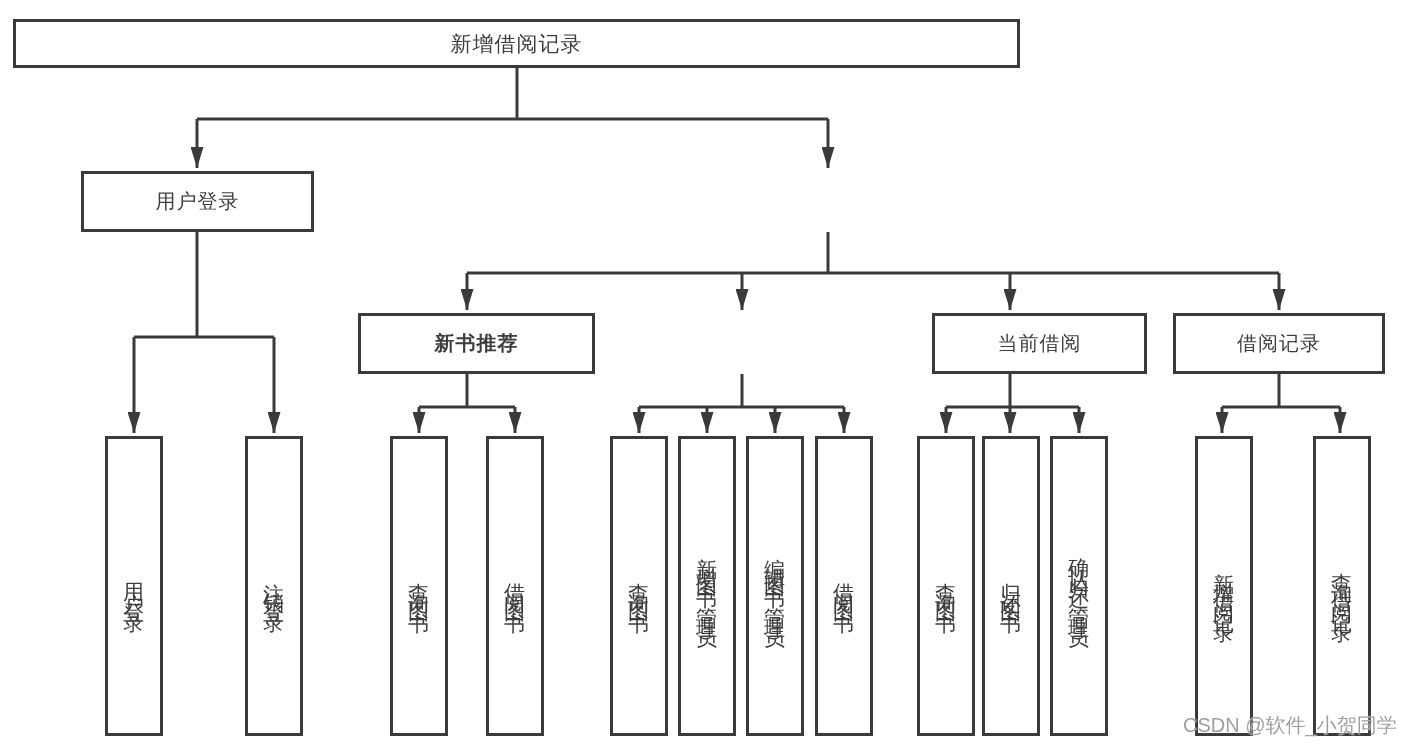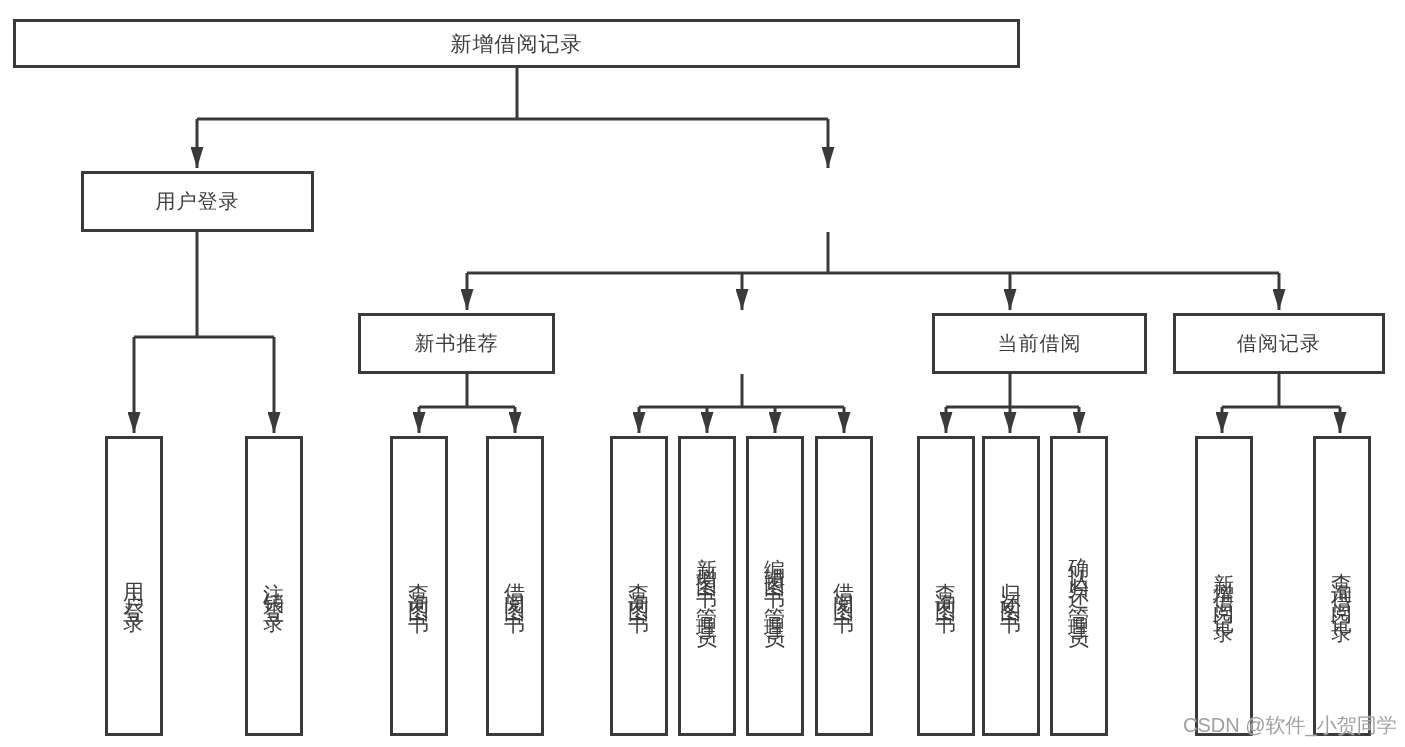--- a/index.html
+++ b/index.html
@@ -142,21 +142,21 @@
   </svg>
 
   <div class="node node-h node-root">
     <span>新增借阅记录</span>
   </div>
 
   <div class="node node-h lvl2" style="left:81px;width:233px;">
     <span>用户登录</span>
   </div>
 
-  <div class="node node-h lvl3" style="left:358px;width:197px;">
+  <div class="node node-h lvl3" style="left:358px;width:237px;font-weight:bold;">
     <span>新书推荐</span>
   </div>
   <div class="node node-h lvl3" style="left:932px;width:215px;">
     <span>当前借阅</span>
   </div>
   <div class="node node-h lvl3" style="left:1173px;width:212px;">
     <span>借阅记录</span>
   </div>
 
   <div class="node leaf" style="left:105px;">

